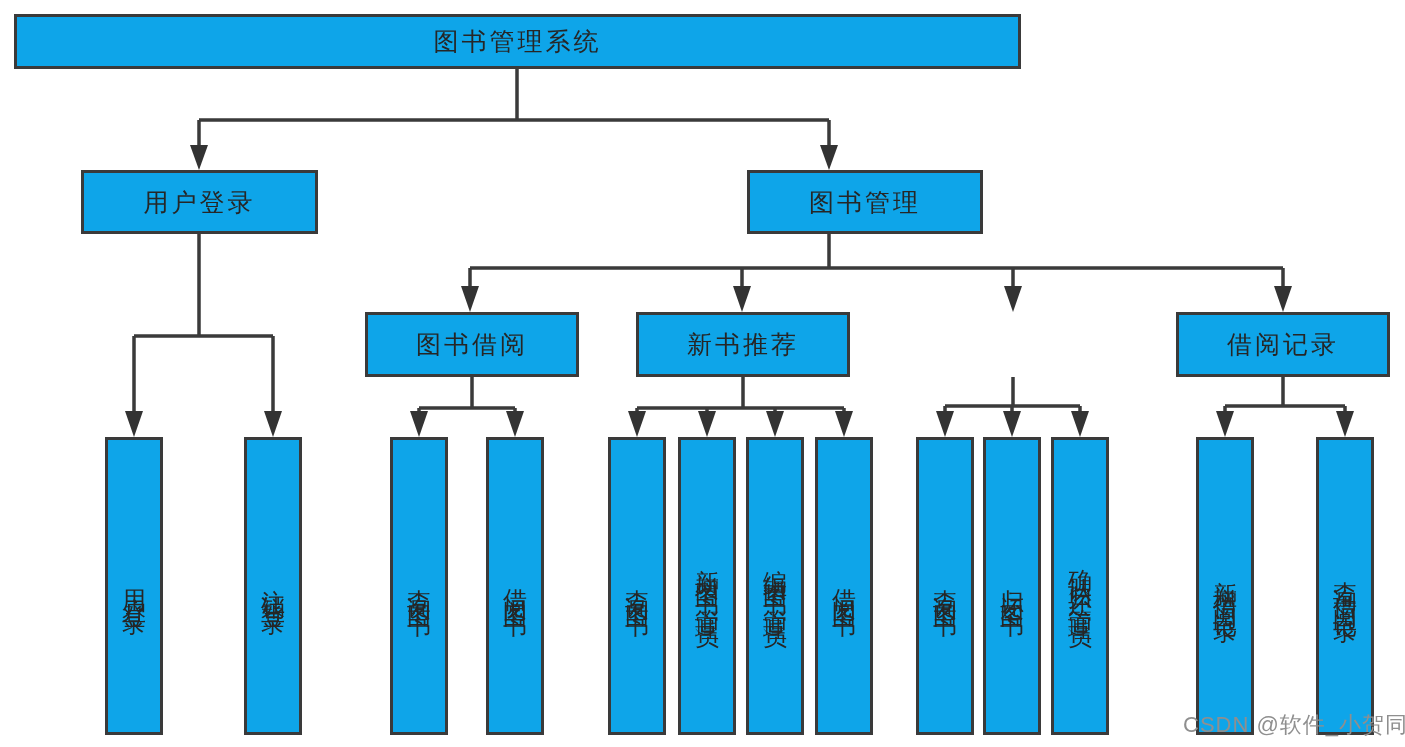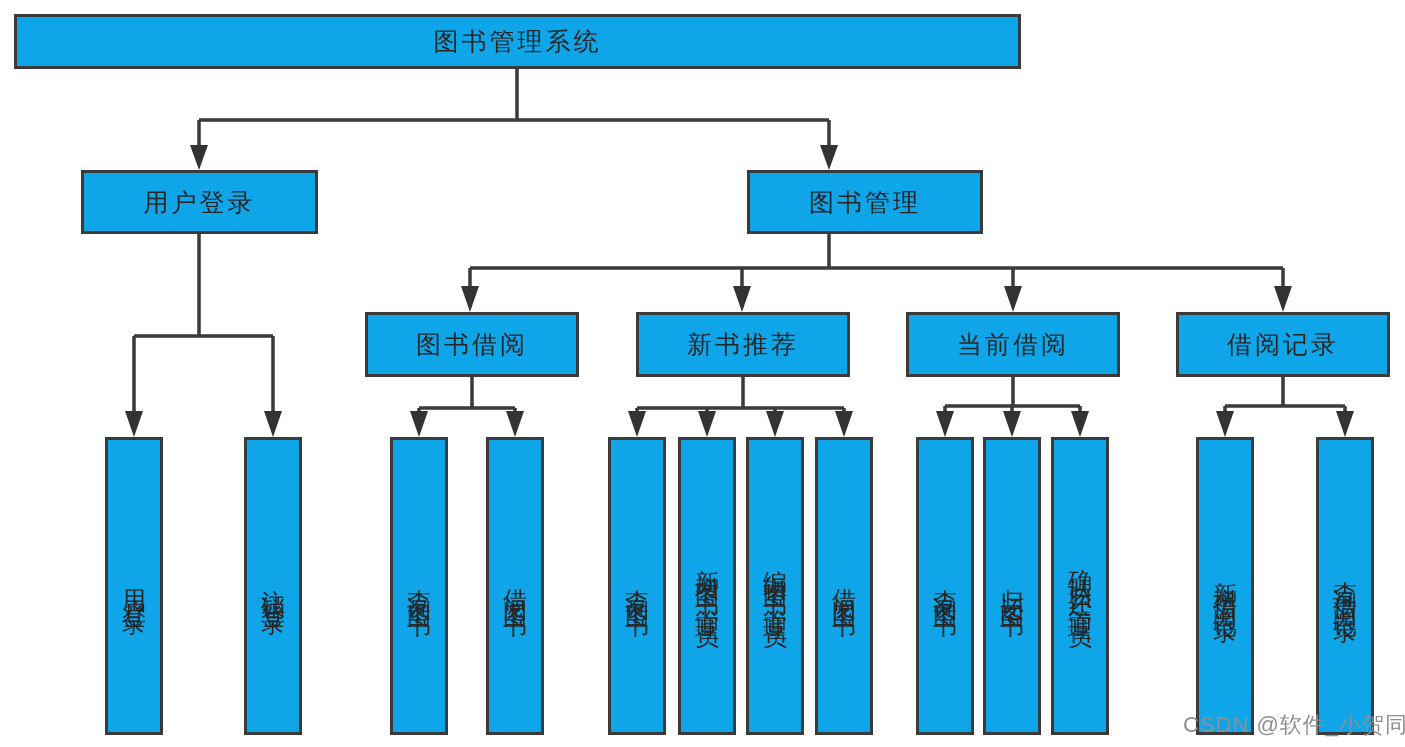--- a/index.html
+++ b/index.html
@@ -81,21 +81,20 @@
     </g>
   </svg>
 
   <div class="node h-node" style="left:14px; top:14px; width:1007px; height:55px;">图书管理系统</div>
 
   <div class="node h-node" style="left:81px; top:170px; width:237px; height:64px;">用户登录</div>
   <div class="node h-node" style="left:711px; top:170px; width:236px; height:64px;margin-left:36px;">图书管理</div>
 
   <div class="node h-node" style="left:365px; top:312px; width:214px; height:65px;">图书借阅</div>
   <div class="node h-node" style="left:636px; top:312px; width:214px; height:65px;">新书推荐</div>
-  <div class="node h-node" style="left:906px; top:312px; width:214px; height:65px;">当前借阅</div>
   <div class="node h-node" style="left:1176px; top:312px; width:214px; height:65px;">借阅记录</div>
 
   <div class="node v-node" style="left:105px; top:437px; width:58px; height:298px;">用户登录</div>
   <div class="node v-node" style="left:244px; top:437px; width:58px; height:298px;">注销登录</div>
 
   <div class="node v-node" style="left:390px; top:437px; width:58px; height:298px;">查询图书</div>
   <div class="node v-node" style="left:486px; top:437px; width:58px; height:298px;">借阅图书</div>
 
   <div class="node v-node" style="left:608px; top:437px; width:58px; height:298px;">查询图书</div>
   <div class="node v-node" style="left:678px; top:437px; width:58px; height:298px;">新增图书（管理员）</div>

